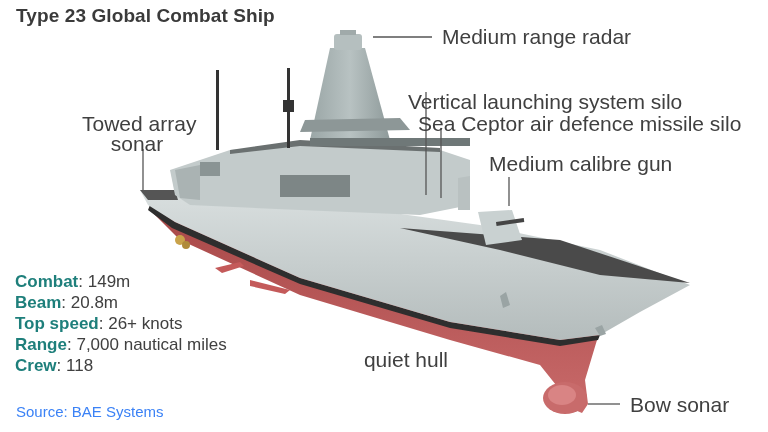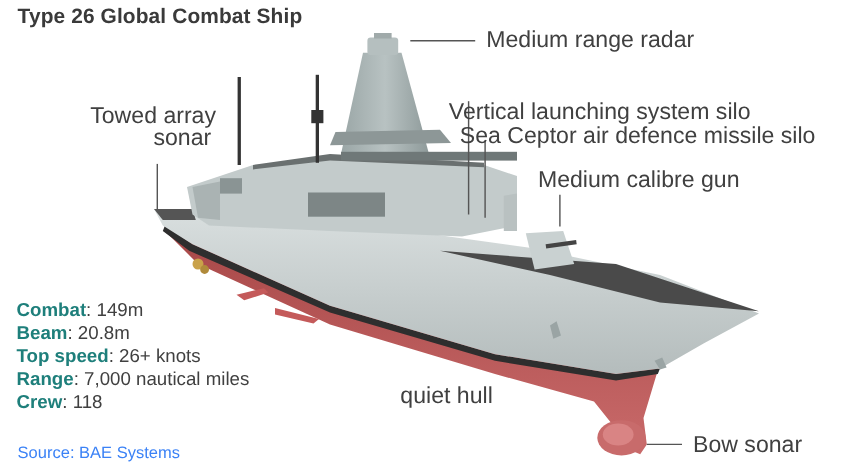--- a/index.html
+++ b/index.html
@@ -11,21 +11,21 @@
   .label.center { text-align:center; }
   .label.right { text-align:right; }
   .specs { position:absolute; left:15px; top:271px; font-size:17px; line-height:21px; color:#404040; }
   .spec-row { white-space:nowrap; }
   .spec-key { color:#1e7f7b; font-weight:bold; }
   .source { position:absolute; left:16px; top:403px; font-size:15px; color:#3b82f6; }
 </style>
 </head>
 <body>
 
-<div class="title">Type 26 Global Combat Ship</div>
+<div class="title">Type 23 Global Combat Ship</div>
 
 <svg class="ship" viewBox="0 0 768 432" xmlns="http://www.w3.org/2000/svg">
   <defs>
     <linearGradient id="hullGrey" x1="0" y1="0" x2="0" y2="1">
       <stop offset="0" stop-color="#d9dfdf"></stop>
       <stop offset="1" stop-color="#b4bcbc"></stop>
     </linearGradient>
     <linearGradient id="hullRed" x1="0" y1="0" x2="0" y2="1">
       <stop offset="0" stop-color="#a84848"></stop>
       <stop offset="1" stop-color="#c96a6a"></stop>
@@ -96,21 +96,21 @@
     <line x1="143" y1="149" x2="143" y2="192"></line>
     <line x1="588" y1="404" x2="620" y2="404"></line>
   </g>
 </svg>
 
 <div class="label" style="left:442px; top:27px;">Medium range radar</div>
 <div class="label" style="left:408px; top:68px;margin-top:24px;">Vertical launching system silo</div>
 <div class="label" style="left:418px; top:114px;">Sea Ceptor air defence missile silo</div>
 <div class="label" style="left:489px; top:154px;">Medium calibre gun</div>
 
-<div class="label center" style="left:82px; top:96px; width:110px;text-align:right;">
+<div class="label center" style="left:82px; top:114px; width:110px;">
   <div>Towed array</div>
   <div>sonar</div>
 </div>
 
 <div class="label right" style="left:330px; top:350px; width:118px;">
   <div>quiet hull</div>
 </div>
 
 <div class="label" style="left:630px; top:395px;">Bow sonar</div>
 

